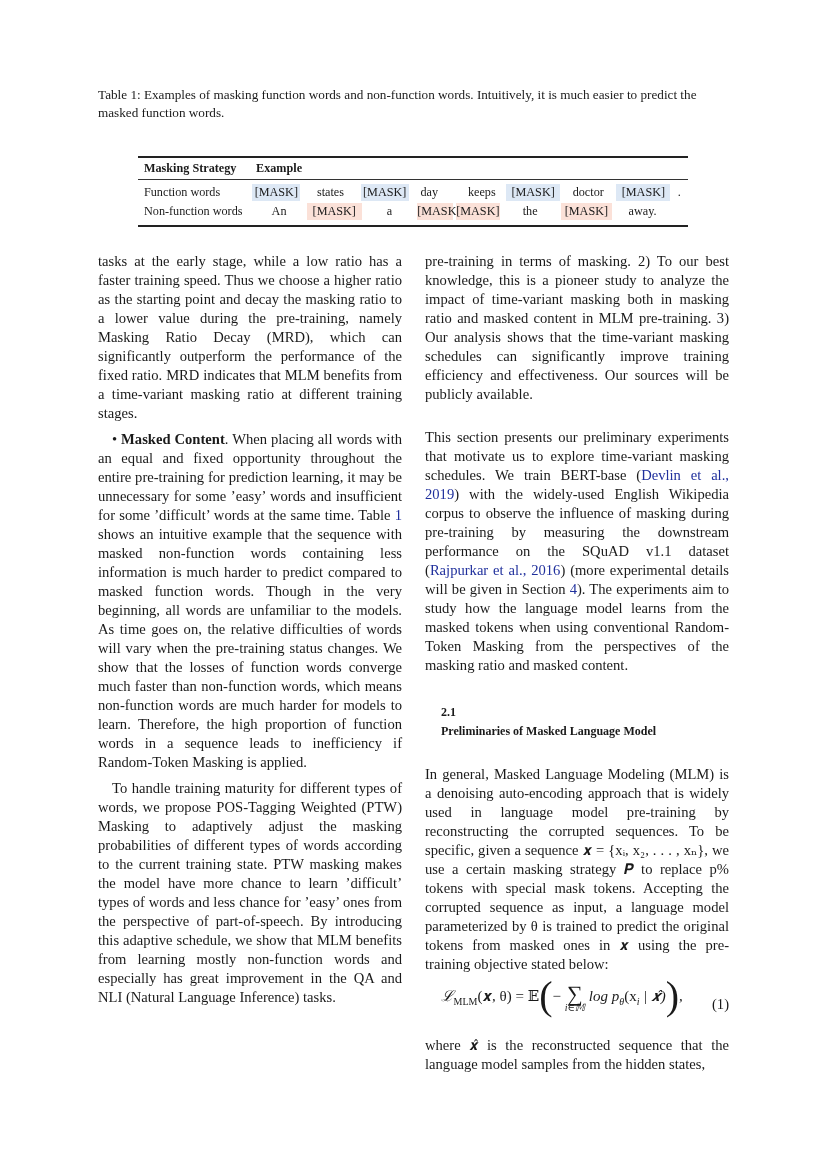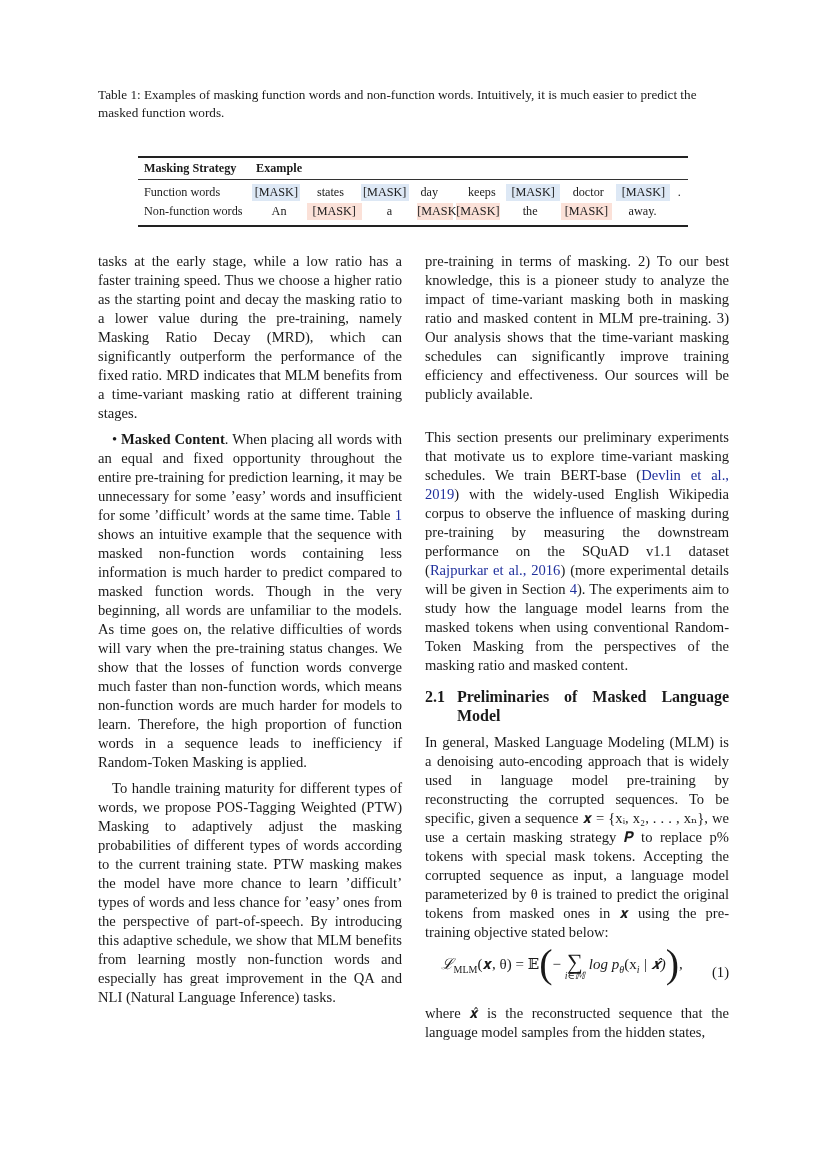--- a/index.html
+++ b/index.html
@@ -17,21 +17,21 @@
   .m-blue { background:#dde8f5; }
   .m-red { background:#fbe1d8; }
   .col { position:absolute; top:252px; width:304px; font-size:14.6px; line-height:19px; text-align:justify; }
   .col p { margin:0; }
   .left { left:98px; }
   .right { left:425px; }
   .indent { text-indent:14px; }
   .gap { height:7px; }
   .link { color:#1f2f9c; }
   h2 { font-size:16.5px; margin:0; font-weight:bold; }
-  h3 { font-size:16px; margin:0; font-weight:bold; display:flex; }
+  h3 { font-size:12px; margin:16px; font-weight:bold; display:flex;flex-direction:column; }
   .secnum { display:inline-block; width:26px; }
   .subnum { display:inline-block; width:32px; flex:none; }
   .eq { position:relative; height:62px; font-style:italic; }
   .eq .body { position:absolute; left:16px; top:12px; font-size:15px; }
   .eq .num { position:absolute; right:0; top:21px; font-style:normal; }
   .bigparen { font-size:40px; font-style:normal; vertical-align:-8px; font-weight:lighter; }
   .sum { display:inline-block; text-align:center; vertical-align:-10px; font-style:normal; line-height:14px; }
   .sum .s { font-size:22px; display:block; }
   .sum .sub { font-size:10px; font-style:italic; display:block; }
 </style>

